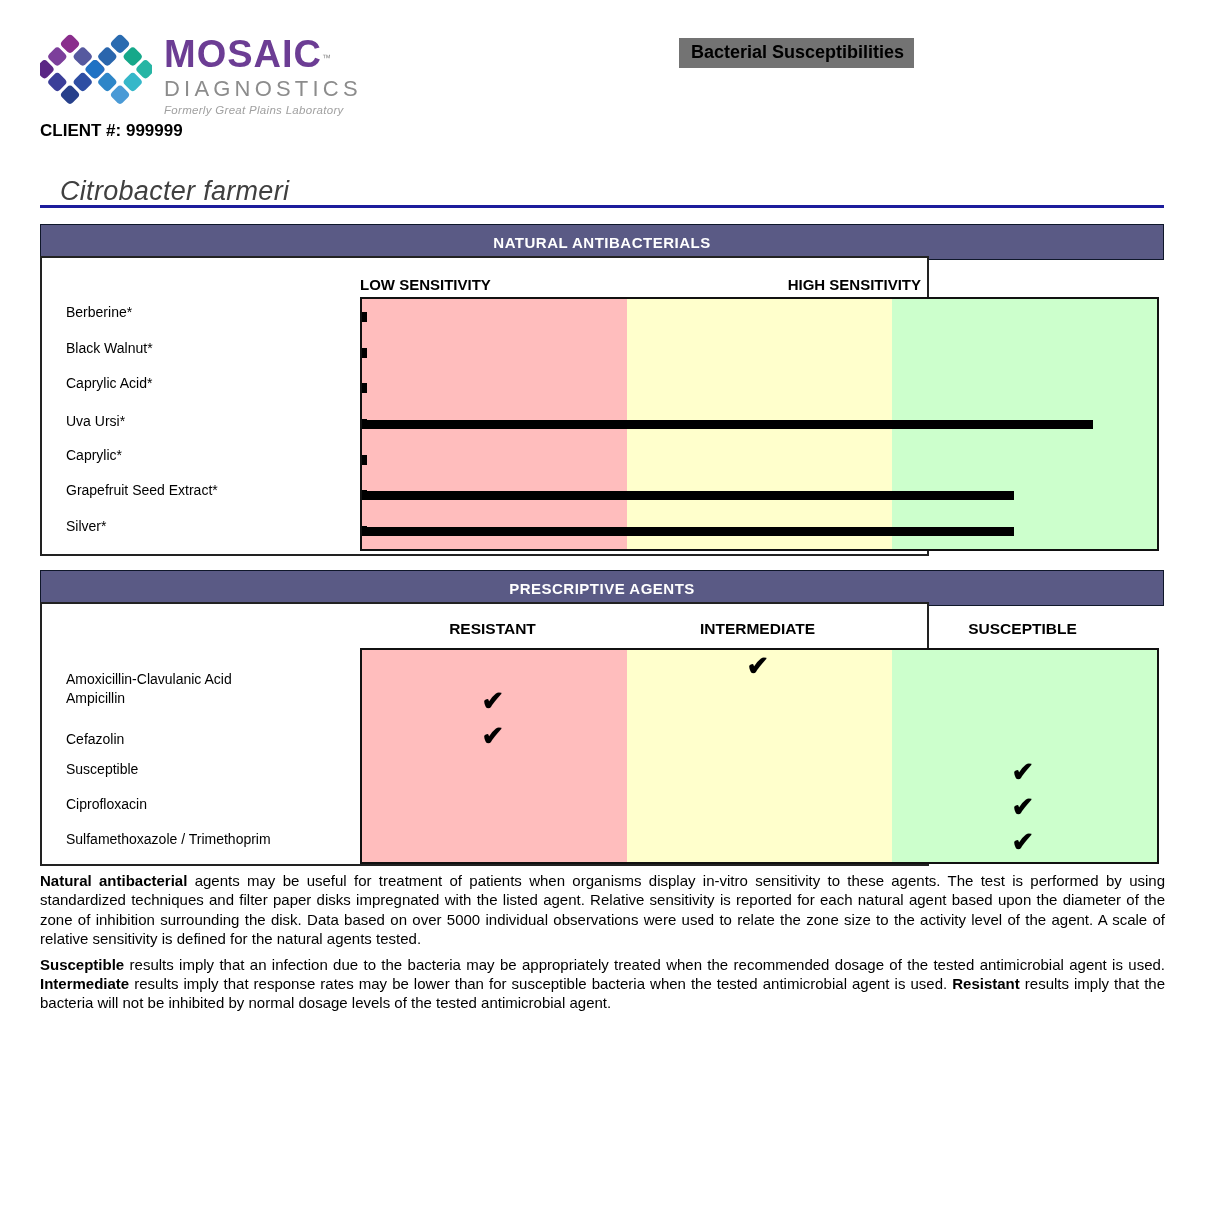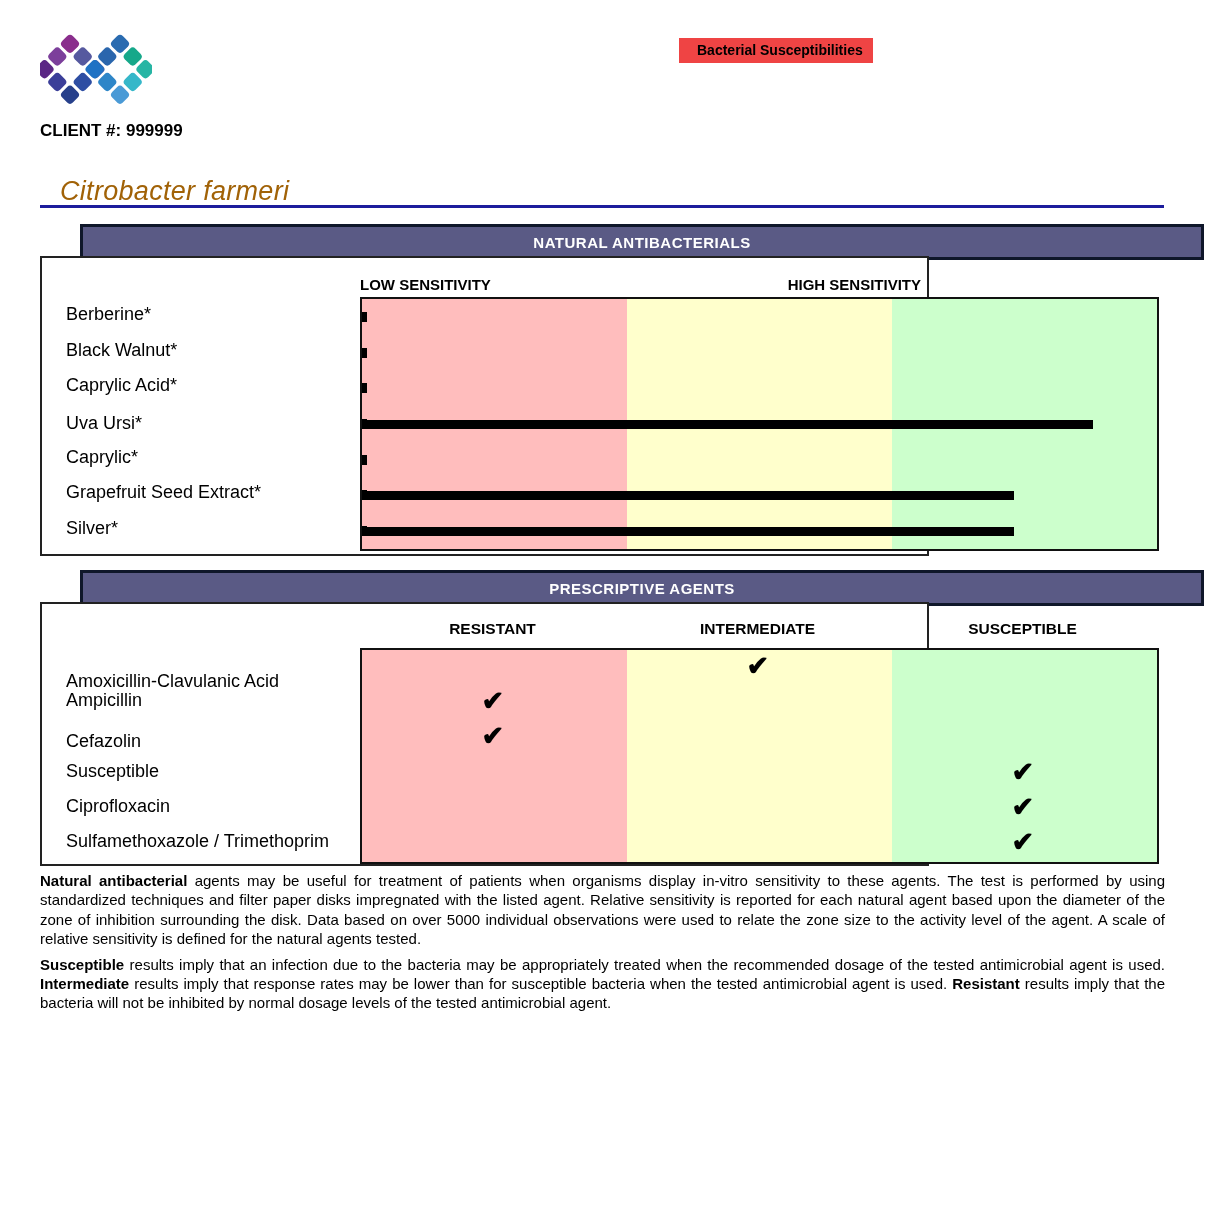--- a/index.html
+++ b/index.html
@@ -8,48 +8,48 @@
     font-family:"Liberation Sans", sans-serif;color:#000;
   }
   
   .logo{position:absolute;left:40px;top:28px;display:flex;align-items:flex-start;}
   .logo-text{margin-left:12px;margin-top:8px;}
   .logo-brand{font-size:38px;font-weight:bold;color:#6c3d94;letter-spacing:1px;line-height:36px;}
   .logo-tm{font-size:9px;color:#8c8c8c;vertical-align:6px;font-weight:normal;}
   .logo-sub{font-size:22px;color:#8c8c8c;letter-spacing:4.2px;line-height:26px;}
   .logo-tag{font-size:11.5px;color:#a0a0a0;font-style:italic;margin-top:2px;letter-spacing:0.3px;}
   .report-title-box{
-    position:absolute;left:679px;top:38px;background:#ef4444;
-    font-size:14px;font-weight:bold;padding:4px 10px 5px 18px;
+    position:absolute;left:679px;top:38px;background:#737373;
+    font-size:18px;font-weight:bold;padding:4px 10px 5px 12px;
   }
   .patient-info{position:absolute;left:936px;top:36px;font-size:17px;font-weight:bold;line-height:21.4px;}
   .client-num{position:absolute;left:40px;top:121px;font-size:17px;font-weight:bold;}
   
-  .organism{position:absolute;left:60px;top:176px;font-size:27px;font-style:italic;color:#a16207;letter-spacing:0.3px;}
+  .organism{position:absolute;left:60px;top:176px;font-size:27px;font-style:italic;color:#404040;letter-spacing:0.3px;}
   .organism-rule{position:absolute;left:40px;top:205px;width:1124px;height:3px;background:#1c1c9c;}
   
   .section-bar{
-    position:absolute;left:40px;width:1124px;height:36px;background:#5a5a85;border:3px solid #0f172a;
+    position:absolute;left:40px;width:1124px;height:36px;background:#5a5a85;border:1px solid #0f172a;
     box-sizing:border-box;display:flex;align-items:center;justify-content:center;
-    color:#fff;font-size:15px;font-weight:bold;letter-spacing:0.5px;margin-left:40px;
+    color:#fff;font-size:15px;font-weight:bold;letter-spacing:0.5px;
   }
   .section-body{position:absolute;left:40px;width:889px;border:2px solid #222;box-sizing:border-box;background:#fff;}
   #natural-bar{top:224px;}
   #natural-body{top:256px;height:300px;}
   #rx-bar{top:570px;}
   #rx-body{top:602px;height:264px;}
   .axis-label{position:absolute;top:18px;font-size:15px;font-weight:bold;}
   .axis-label.low{left:318px;}
   .axis-label.high{right:6px;}
   .zone-chart{
     position:absolute;left:318px;width:795px;border:2px solid #111;box-sizing:content-box;
   }
   #natural-chart{top:39px;height:250px;}
   #rx-chart{top:44px;height:212px;}
-  .row-label{position:absolute;left:24px;font-size:18px;white-space:nowrap;}
+  .row-label{position:absolute;left:24px;font-size:14px;white-space:nowrap;}
   .tick{position:absolute;left:0;width:5px;height:10px;background:#000;}
   .bar{position:absolute;left:0;height:9px;background:#000;}
   .rx-cols{position:absolute;left:318px;top:16px;width:795px;display:flex;}
   .rx-col{flex:1;text-align:center;font-size:15.5px;font-weight:bold;}
   .check{position:absolute;font-size:27px;font-weight:bold;color:#000;line-height:28px;}
   
   .footer{position:absolute;left:40px;top:871px;width:1125px;font-size:15px;line-height:19.4px;text-align:justify;}
   .footer p{margin:0 0 6px 0;}
 </style>
 </head>
@@ -77,20 +77,25 @@
           <rect x="-8" y="-26" width="15" height="15" rx="4" fill="#16a88a"></rect>
           <rect x="10" y="-26" width="15" height="15" rx="4" fill="#27b5a4"></rect>
           <rect x="-26" y="-8" width="15" height="15" rx="4" fill="#2a66ad"></rect>
           <rect x="10" y="-8" width="15" height="15" rx="4" fill="#35b7c9"></rect>
           <rect x="-26" y="10" width="15" height="15" rx="4" fill="#1f72c4"></rect>
           <rect x="-8" y="10" width="15" height="15" rx="4" fill="#2e86c8"></rect>
           <rect x="10" y="10" width="15" height="15" rx="4" fill="#4a9ad6"></rect>
         </g>
       </g>
     </svg>
+    <div class="logo-text">
+      <div class="logo-brand"><span>MOSAIC</span><span class="logo-tm">™</span></div>
+      <div class="logo-sub">DIAGNOSTICS</div>
+      <div class="logo-tag">Formerly Great Plains Laboratory</div>
+    </div>
   </div>
 
   <div class="report-title-box">Bacterial Susceptibilities</div>
 
 
   <div class="client-num">CLIENT #: 999999</div>
 
   <div class="organism">Citrobacter farmeri</div>
   <div class="organism-rule"></div>
 

